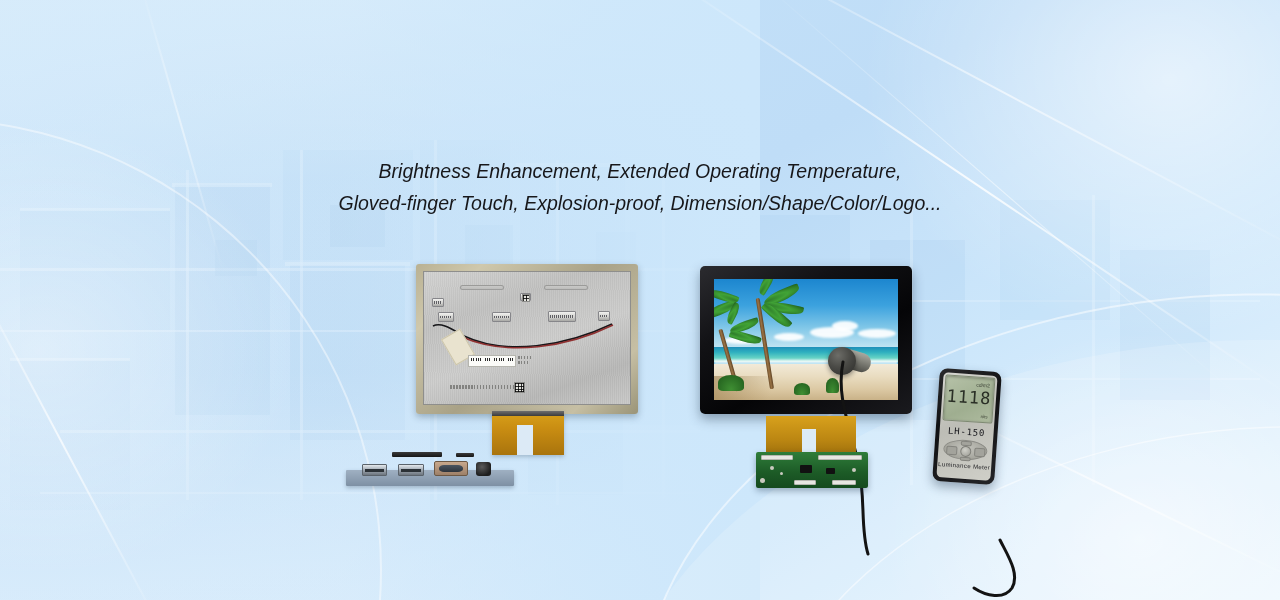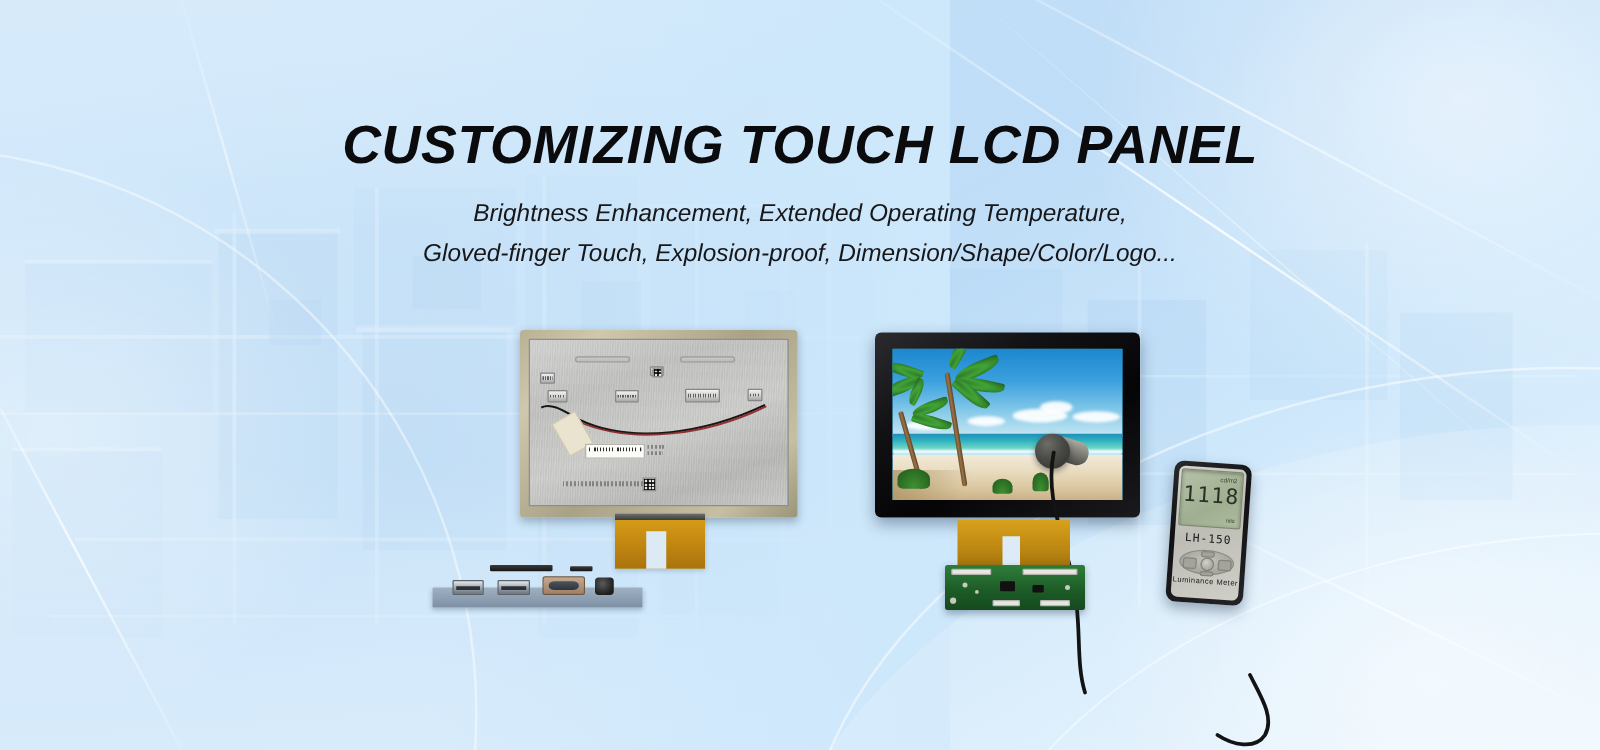--- a/index.html
+++ b/index.html
@@ -356,21 +356,20 @@
               border-radius:50%; box-shadow:0 0 0 2px rgba(255,255,255,.6);
               transform:rotate(-8deg); opacity:.85;"></div>
   <div style="position:absolute; left:760px; top:430px; width:980px; height:640px;
               border-radius:50%; box-shadow:0 0 0 1.5px rgba(255,255,255,.5);
               transform:rotate(-6deg);"></div>
   <div style="position:absolute; left:600px; top:345px; width:1180px; height:760px;
               border-radius:50%; background:rgba(255,255,255,.17); transform:rotate(-8deg);"></div>
   <div style="position:absolute; left:-520px; top:120px; width:900px; height:900px;
               border-radius:50%; box-shadow:0 0 0 2px rgba(255,255,255,.45);"></div>
 
-  <div class="headline">CUSTOMIZING TOUCH LCD PANEL</div>
   <div class="subline sub1">Brightness Enhancement, Extended Operating Temperature,</div>
   <div class="subline sub2">Gloved-finger Touch, Explosion-proof, Dimension/Shape/Color/Logo...</div>
 
   <div id="lcd-rear">
     <div class="rear-frame"></div>
     <div class="rear-metal"></div>
 
     <div class="slotline" style="left:44px; top:21px; width:44px;"></div>
     <div class="slotline" style="left:128px; top:21px; width:44px;"></div>
 

